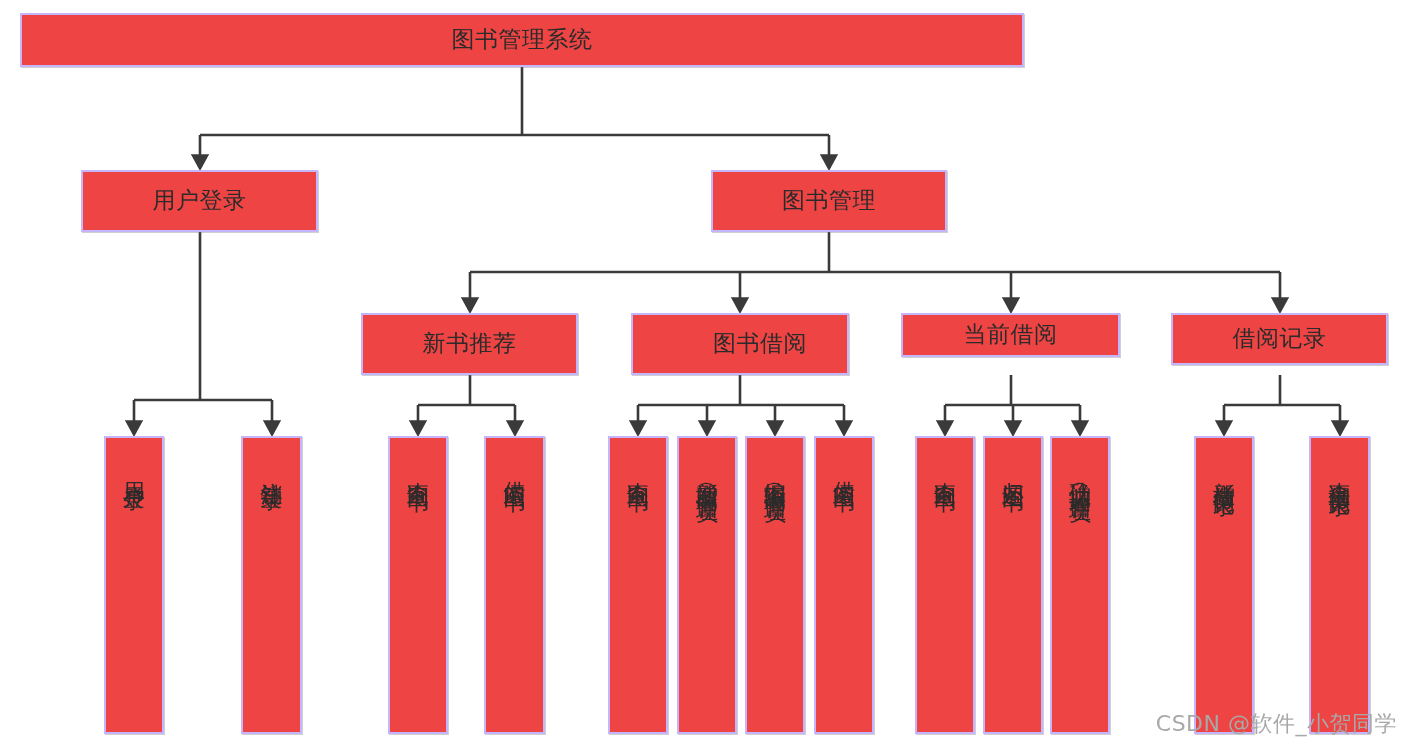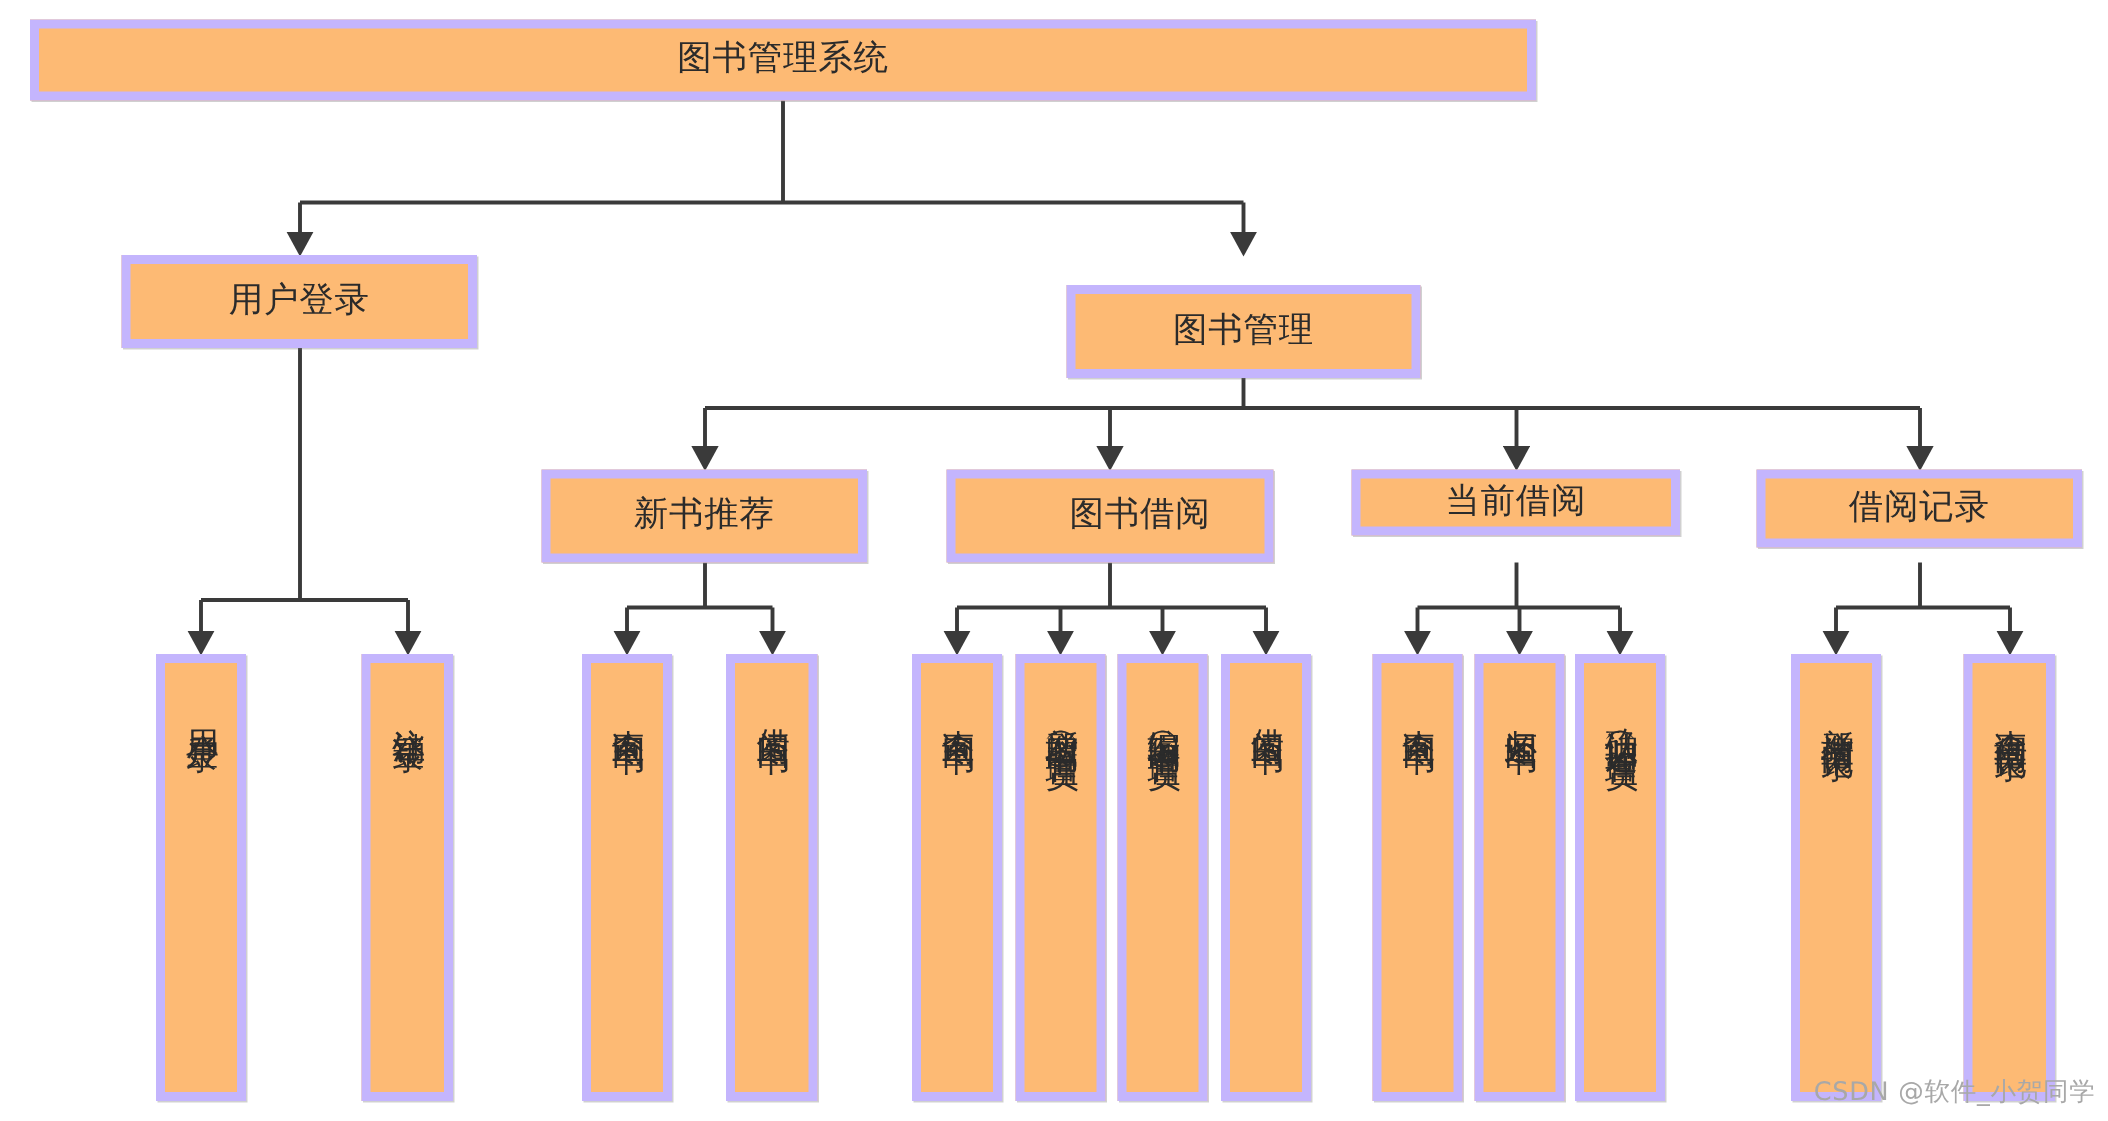--- a/index.html
+++ b/index.html
@@ -20,27 +20,28 @@
   #edges {
     position: absolute;
     left: 0;
     top: 0;
     width: 1405px;
     height: 747px;
   }
   .node {
     position: absolute;
     box-sizing: border-box;
-    border: 6px solid #c4b5fd;
-    background: #fdba74;
+    border: 2px solid #c4b5fd;
+    background: #ef4444;
     color: #2b2b2b;
     display: flex;
     align-items: center;
     justify-content: center;
     box-shadow: 1px 1px 0 rgba(120,120,120,0.35);
+    font-family: Liberation Serif, serif;
   }
   .node .label {
     display: block;
     text-align: center;
     letter-spacing: 0.5px;
   }
   .node.horiz .label {
     font-size: 23px;
     line-height: 1.1;
     white-space: nowrap;
@@ -55,21 +56,21 @@
     text-orientation: upright;
     font-size: 22px;
     line-height: 1.18;
     letter-spacing: 3px;
     white-space: nowrap;
   }
   #watermark {
     position: absolute;
     right: 8px;
     bottom: 8px;
-    font-size: 17px;
+    font-size: 22px;
     color: #a8a8a8;
     letter-spacing: 0.5px;
     white-space: nowrap;
     pointer-events: none;
   }
 </style>
 </head>
 <body>
 
 <div id="canvas">
@@ -117,21 +118,21 @@
       </g>
   </svg>
 
   <div id="nodes">
       <div class="node horiz" style="left: 20px; top: 13px; width: 1004px; height: 54px;">
         <span class="label">图书管理系统</span>
       </div>
       <div class="node horiz" style="left: 81px; top: 170px; width: 237px; height: 62px;">
         <span class="label">用户登录</span>
       </div>
-      <div class="node horiz" style="left: 711px; top: 170px; width: 236px; height: 62px; margin-top: 20px;">
+      <div class="node horiz" style="left: 711px; top: 170px; width: 236px; height: 62px;">
         <span class="label">图书管理</span>
       </div>
       <div class="node horiz" style="left: 361px; top: 313px; width: 217px; height: 62px;">
         <span class="label">新书推荐</span>
       </div>
       <div class="node horiz" style="left: 631px; top: 313px; width: 218px; height: 62px; padding-left: 40px;">
         <span class="label">图书借阅</span>
       </div>
       <div class="node horiz" style="left: 901px; top: 313px; width: 219px; height: 44px;">
         <span class="label">当前借阅</span>

